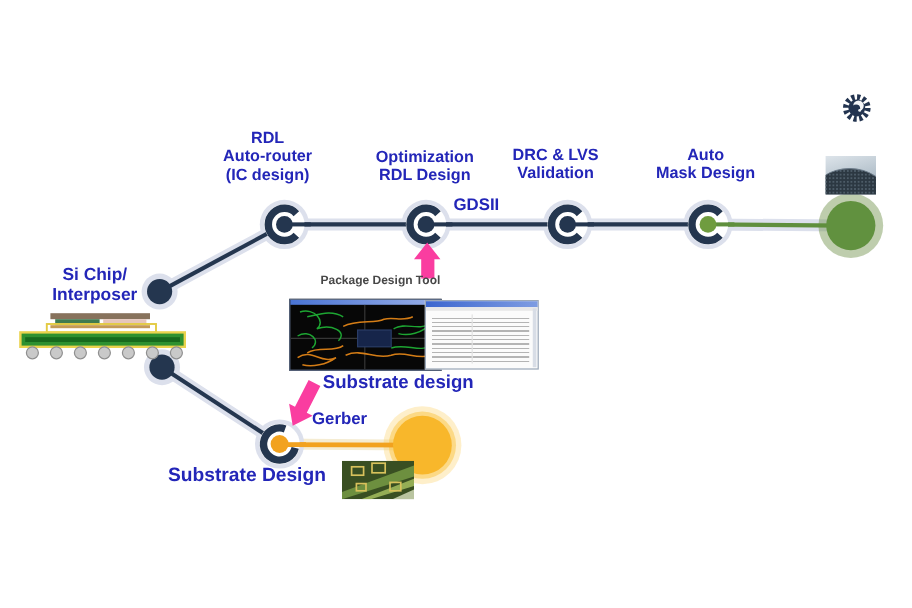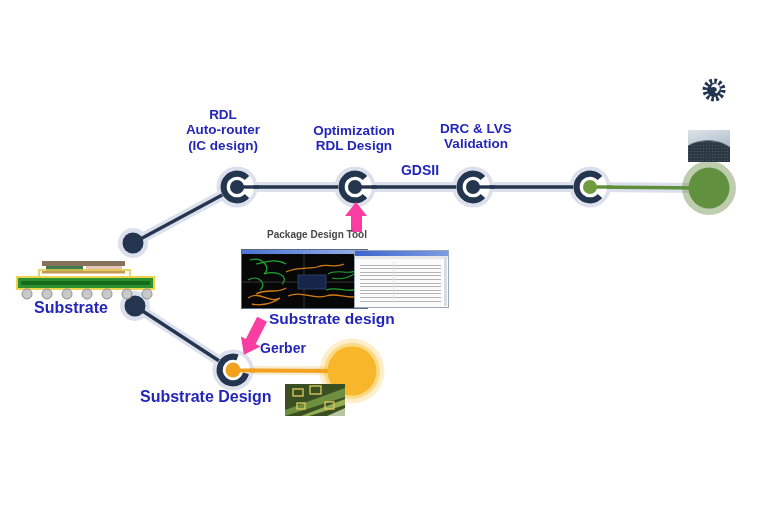--- a/index.html
+++ b/index.html
@@ -196,33 +196,38 @@
 
   <div class="lbl stage-lbl" style="left:148px;top:107px;">
     <span>RDL</span>
     <span>Auto-router</span>
     <span>(IC design)</span>
   </div>
   <div class="lbl stage-lbl" style="left:279px;top:123px;">
     <span>Optimization</span>
     <span>RDL Design</span>
   </div>
-  <div class="lbl stage-lbl" style="left:401px;top:121px;">
+  <div class="lbl stage-lbl" style="left:388px;top:121px;">
     <span>DRC &amp; LVS</span>
     <span>Validation</span>
   </div>
-
-  <div class="lbl gds" style="left:395px;top:163px;">
+  <div class="lbl stage-lbl" style="left:513px;top:121px;">
+    <span>Auto</span>
+    <span>Mask Design</span>
+  </div>
+
+  <div class="lbl gds" style="left:372px;top:163px;">
     <span>GDSII</span>
   </div>
 
-
-  <div class="lbl big-lbl" style="left:12px;top:299px;width:118px;">
-    <span>Substrate</span>
-  </div>
+  <div class="lbl io-lbl" style="left:11px;top:221px;">
+    <span>Si Chip/</span>
+    <span>Interposer</span>
+  </div>
+
 
   <div class="lbl tool-title" style="left:241px;top:229px;">
     <span>Package Design Tool</span>
   </div>
 
   <div class="lbl mid-lbl" style="left:269px;top:310px;text-align:left;">
     <span>Substrate design</span>
   </div>
 
   <div class="lbl gerber-lbl" style="left:260px;top:341px;text-align:left;">

